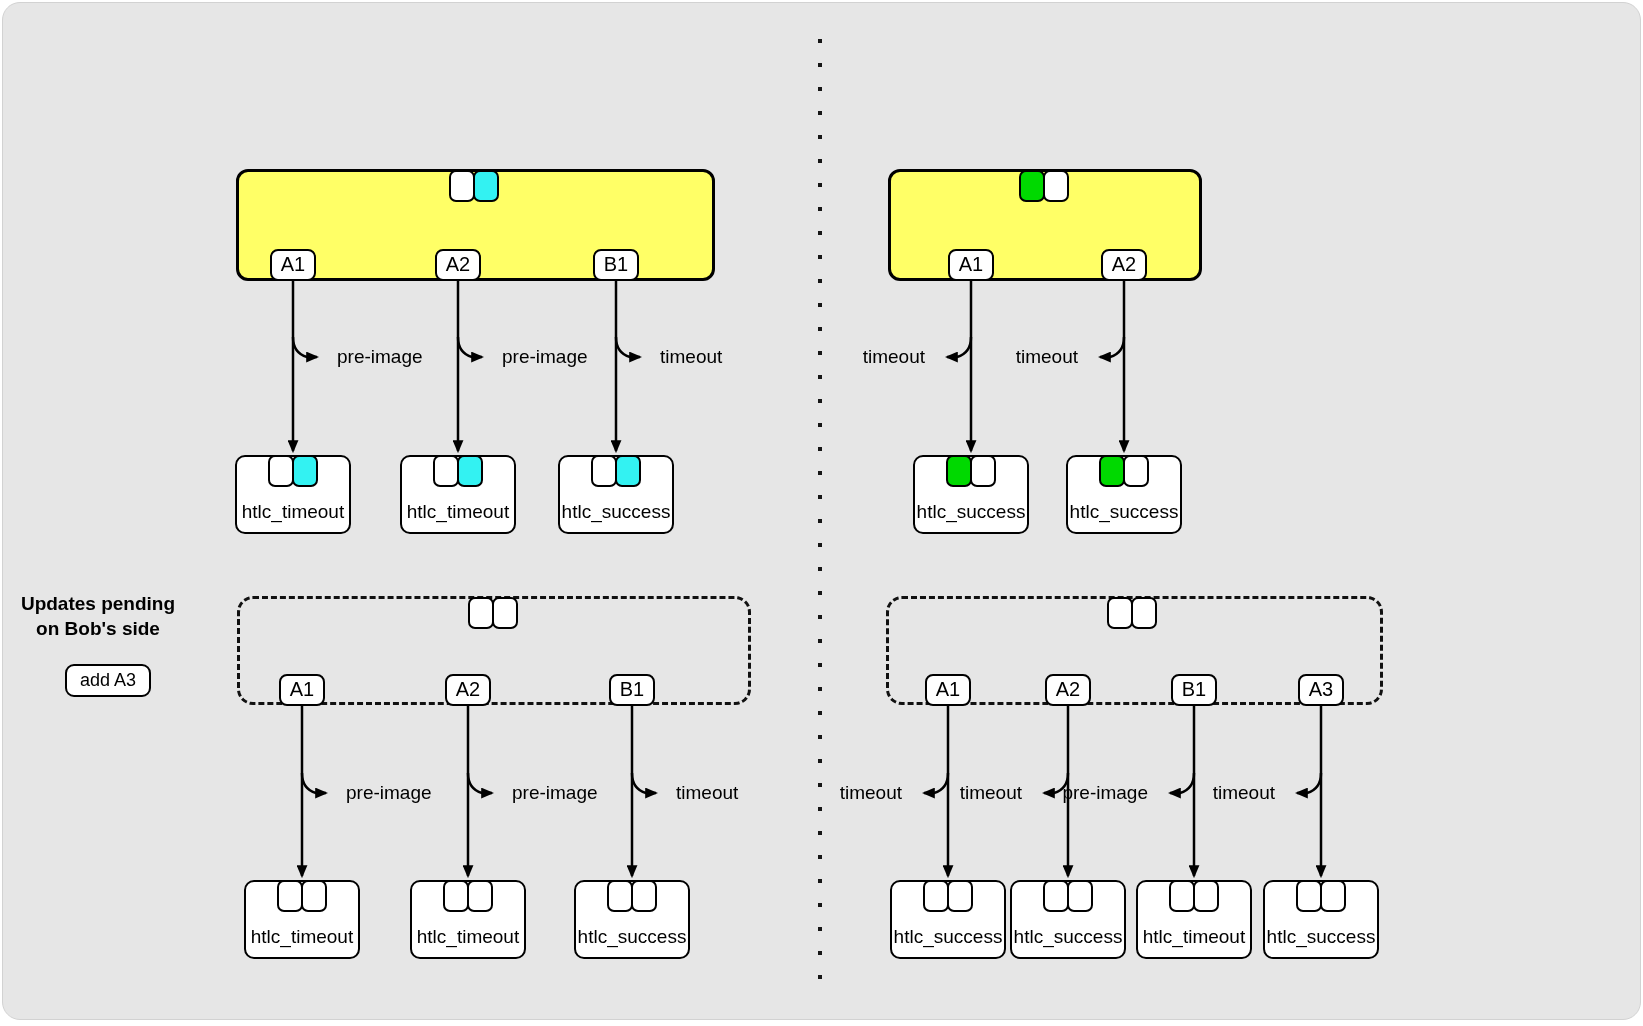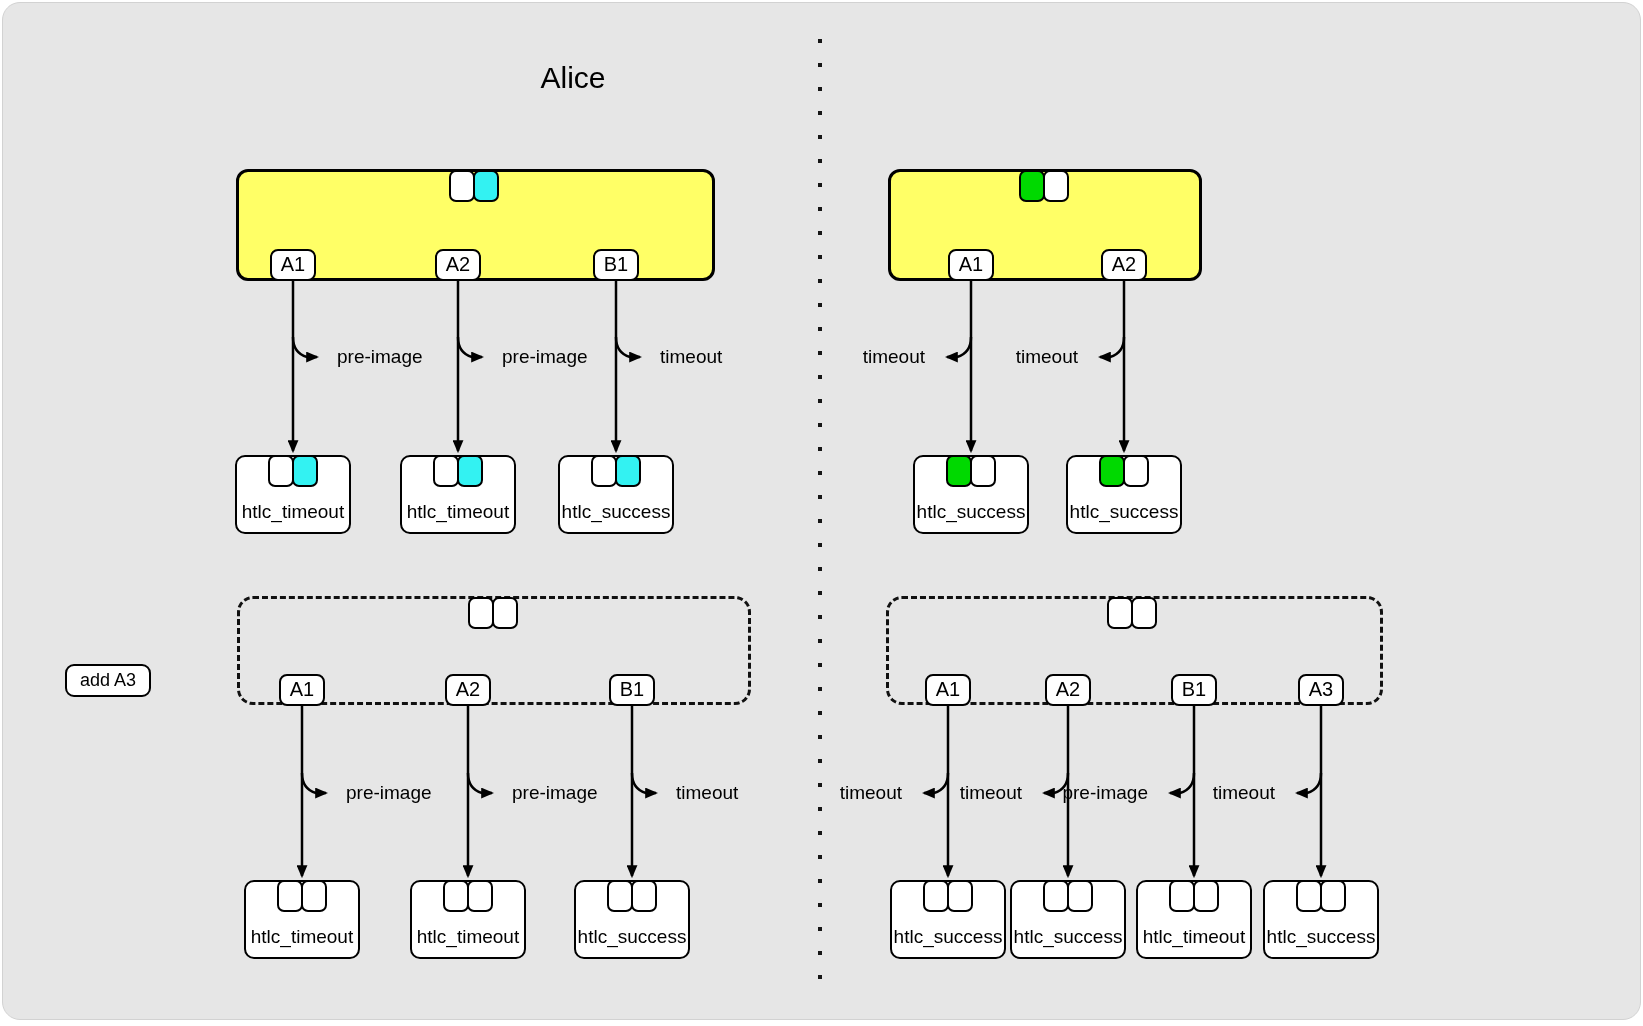--- a/index.html
+++ b/index.html
@@ -35,23 +35,26 @@
 <svg width="0" height="0" style="position:absolute" aria-hidden="true">
   <defs>
     <marker id="ah" viewBox="0 0 12 10" markerWidth="13" markerHeight="11" refX="10" refY="5" orient="auto" markerUnits="userSpaceOnUse">
       <path d="M0,0 L12,5 L0,10 Z" fill="#000"></path>
     </marker>
   </defs>
 </svg>
 
 <div class="canvas">
 
-  <div class="title" style="left:470px;top:58px">Alice</div>
   <div class="divider" style="left:815px;top:36px;height:956px"></div>
 
+  <div class="note">
+    <div>Updates pending</div>
+    <div>on Bob's side</div>
+  </div>
   <div class="addbtn">add A3</div>
 
   <div class="commit" style="left:233px;top:166px;width:479px;height:112px"></div>
   <div class="pair" style="left:446px;top:167px">
     <span class="sq" style="background: rgb(255, 255, 255);"></span>
     <span class="sq" style="background: rgb(51, 242, 242);"></span>
   </div>
 
   <div class="tag" style="left:267px;top:246px">A1</div>
   <svg class="arrow" style="left:230px;top:278px" width="120" height="176">

